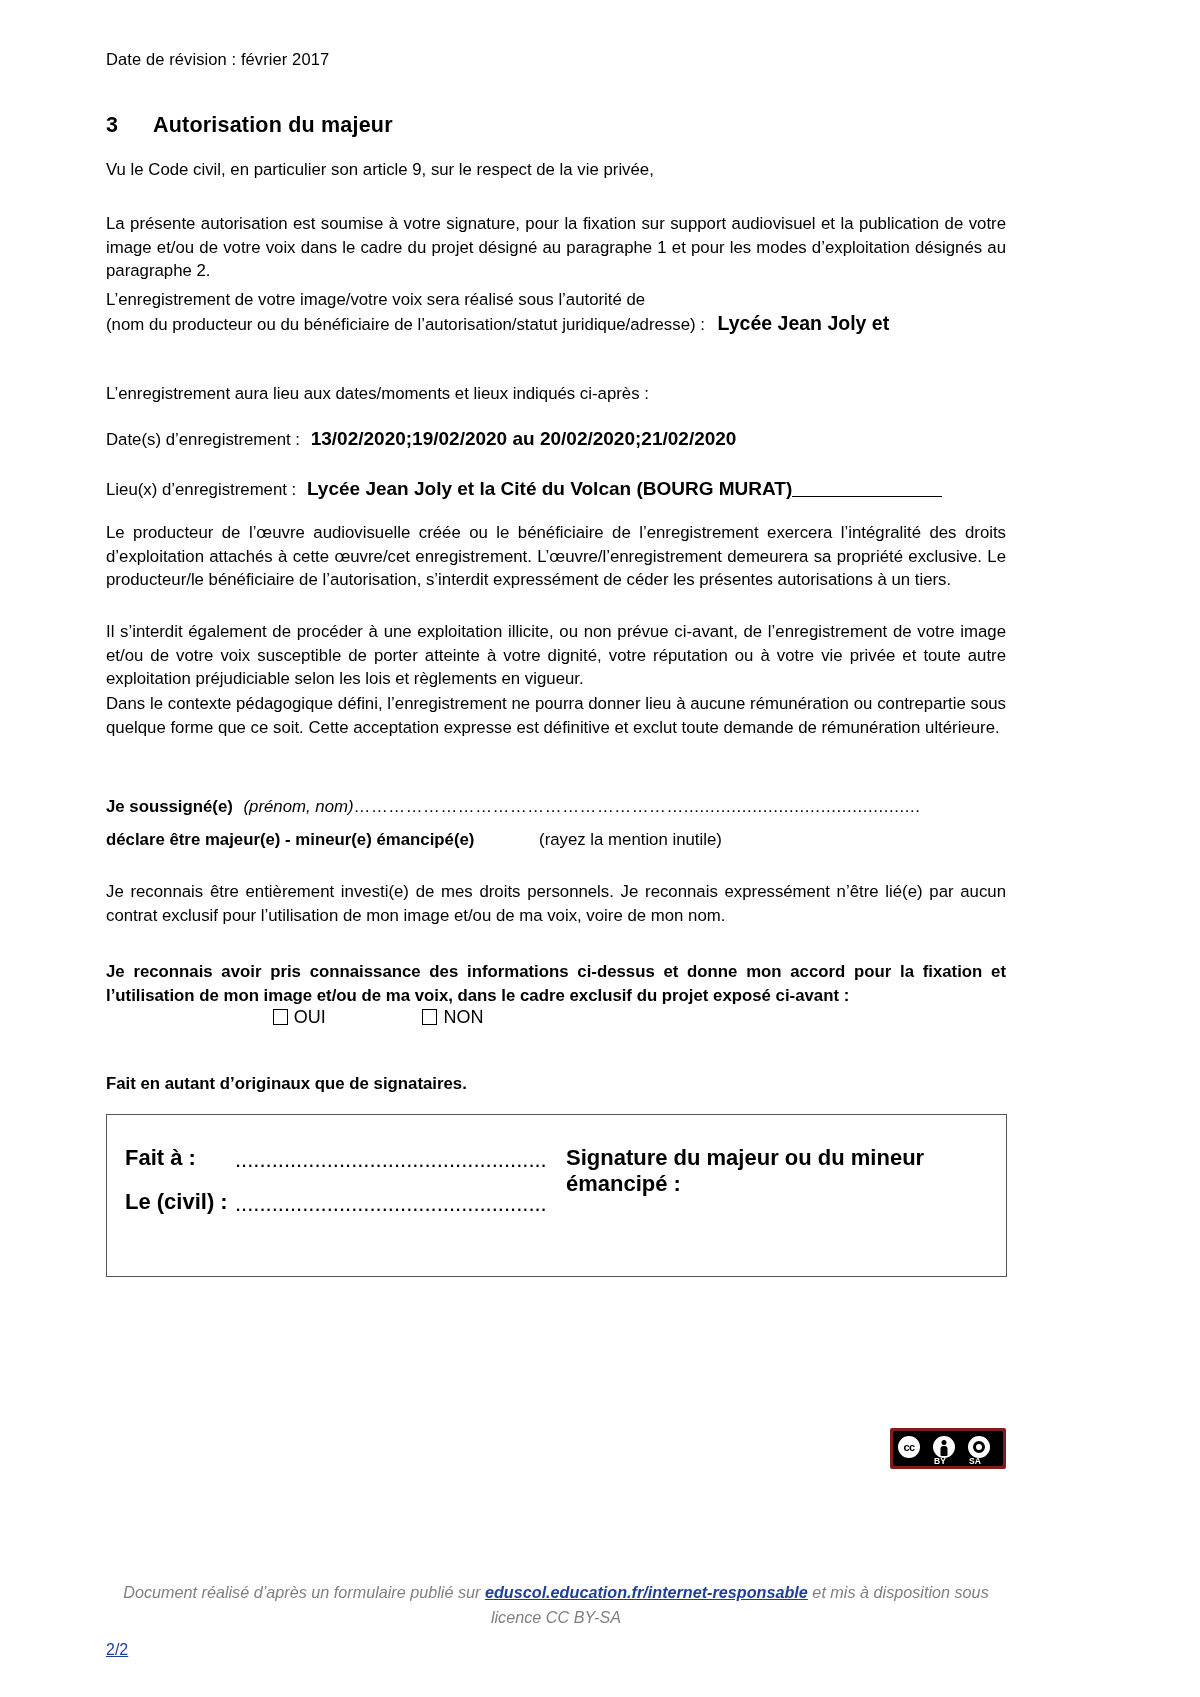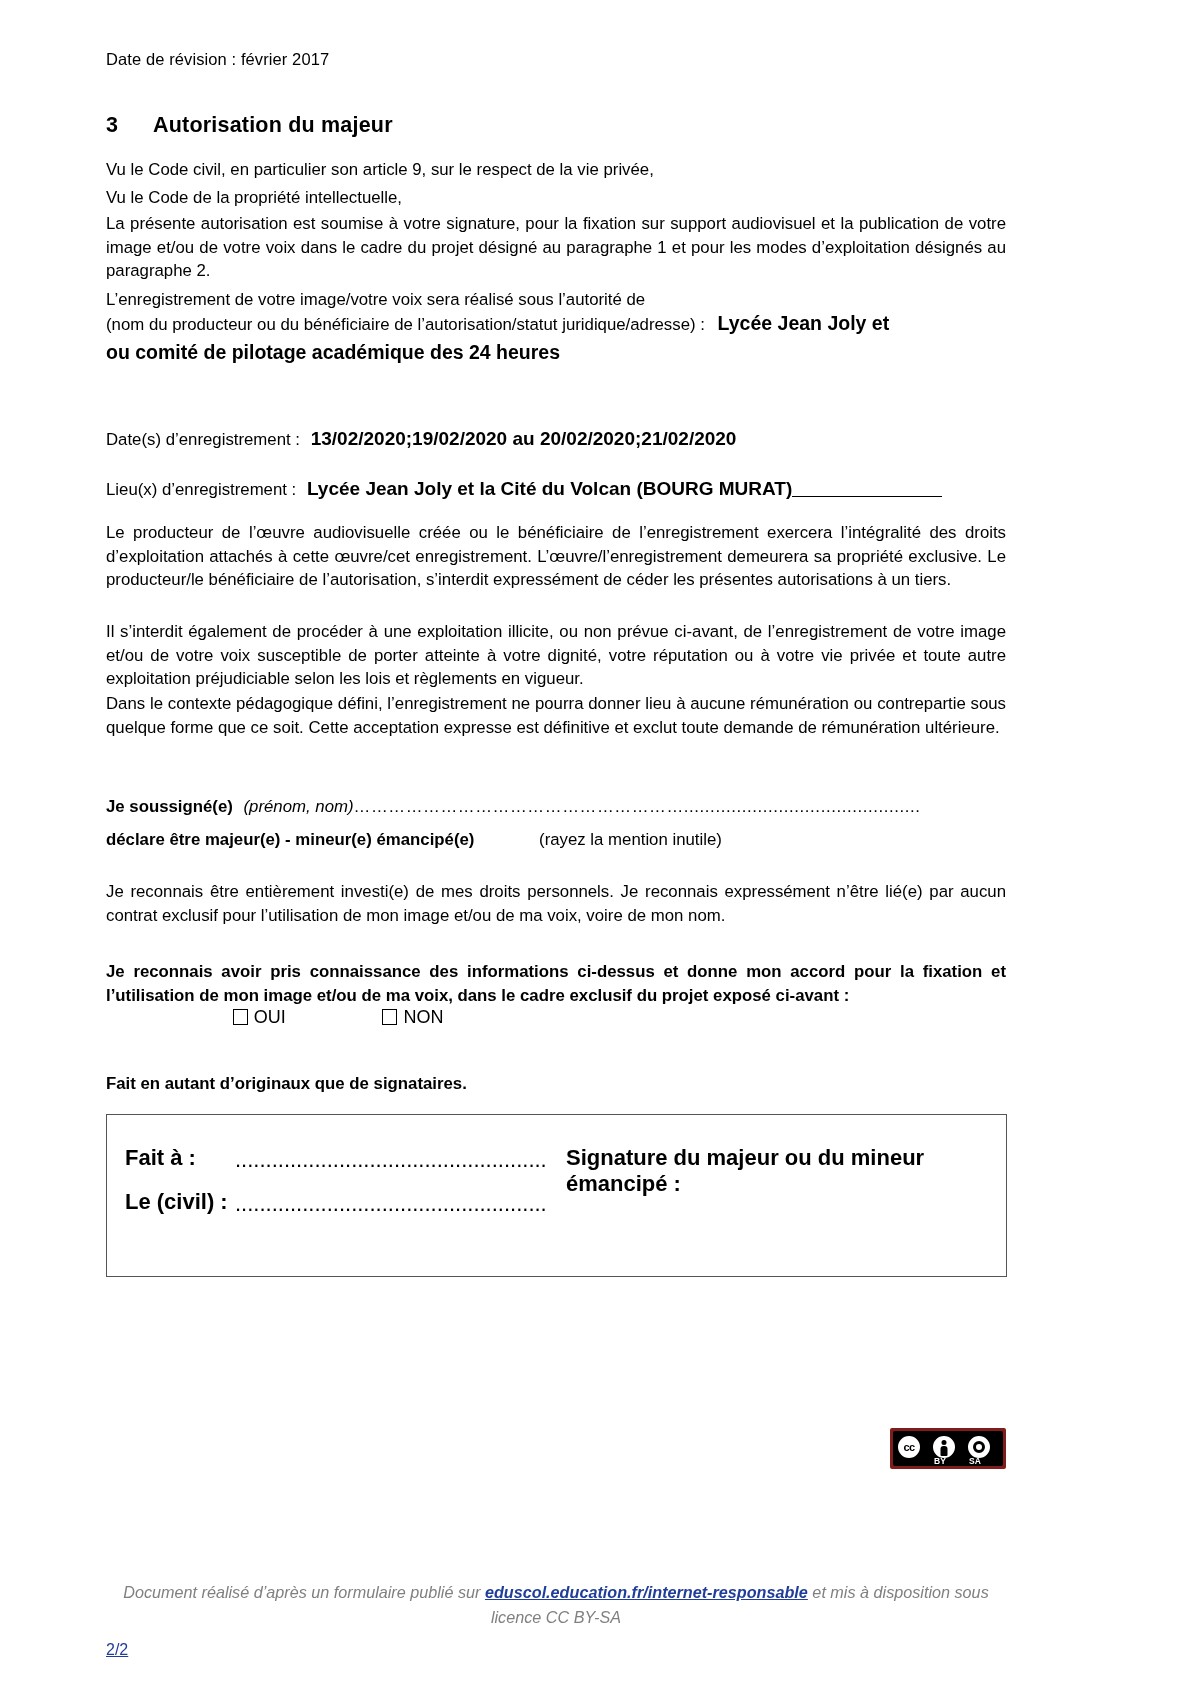--- a/index.html
+++ b/index.html
@@ -216,32 +216,31 @@
 
 <div class="page">
 
   <div class="revision-date">Date de révision : février 2017</div>
 
   <div class="section-heading">
     <span class="num">3</span><span>Autorisation du majeur</span>
   </div>
 
   <div class="body-block" style="top:158px;">Vu le Code civil, en particulier son article 9, sur le respect de la vie privée,</div>
-  <div class="body-block" style="top:186px;">Vu le Code de la propriété intellectuelle,</div>
 
   <div class="body-block justified" style="top:212px;">La présente autorisation est soumise à votre signature, pour la fixation sur support audiovisuel et la publication de votre image et/ou de votre voix dans le cadre du projet désigné au paragraphe 1 et pour les modes d’exploitation désignés au paragraphe 2.</div>
 
   <div class="body-block" style="top:288px;">L’enregistrement de votre image/votre voix sera réalisé sous l’autorité de</div>
 
   <div class="body-block" style="top:312px;">
     <span>(nom du producteur ou du bénéficiaire de l’autorisation/statut juridique/adresse) :</span>
     <span class="big-bold" style="margin-left:8px;">Lycée Jean Joly et</span>
   </div>
-  <div class="body-block big-bold" style="top:341px;">ou comité de pilotage académique des 24 heures</div>
-
+
+  <div class="body-block" style="top:382px;">L’enregistrement aura lieu aux dates/moments et lieux indiqués ci-après :</div>
 
   <div class="body-block" style="top:427px;">
     <span>Date(s) d’enregistrement :</span>
     <span class="filled" style="margin-left:6px;">13/02/2020;19/02/2020 au 20/02/2020;21/02/2020</span>
   </div>
 
   <div class="body-block" style="top:477px;">
     <span>Lieu(x) d’enregistrement :</span>
     <span class="filled" style="margin-left:6px;">Lycée Jean Joly et la Cité du Volcan (BOURG MURAT)</span><span class="underline-tail"></span>
   </div>
@@ -263,21 +262,21 @@
   </div>
 
   <div class="body-block justified" style="top:880px;">Je reconnais être entièrement investi(e) de mes droits personnels. Je reconnais expressément n’être lié(e) par aucun contrat exclusif pour l’utilisation de mon image et/ou de ma voix, voire de mon nom.</div>
 
   <div class="body-block justified bold" style="top:960px; width:900px;">
     <span>Je reconnais avoir pris connaissance des informations ci-dessus et donne mon accord pour la fixation et l’utilisation de mon image et/ou de ma voix, dans le cadre exclusif du projet exposé ci-avant :</span>
   </div>
 
   <div class="body-block bold" style="top:1006px;">
     <span style="visibility:hidden;">avant :</span>
-    <span style="margin-left:68px;"><span class="checkbox"></span><span style="font-weight:normal;font-size:18px;">OUI</span></span>
+    <span style="margin-left:108px;"><span class="checkbox"></span><span style="font-weight:normal;font-size:18px;">OUI</span></span>
     <span style="margin-left:92px;"><span class="checkbox"></span><span style="font-weight:normal;font-size:18px;">NON</span></span>
   </div>
 
   <div class="body-block bold" style="top:1072px;">Fait en autant d’originaux que de signataires.</div>
 
   <div class="signature-box">
     <span class="sig-row" style="left:18px; top:30px;">Fait à :</span>
     <span class="sig-row" style="left:128px; top:32px; font-weight:normal;">...................................................</span>
     <span class="sig-row" style="left:459px; top:30px;">Signature du majeur ou du mineur émancipé :</span>
     <span class="sig-row" style="left:18px; top:74px;">Le (civil) :</span>

